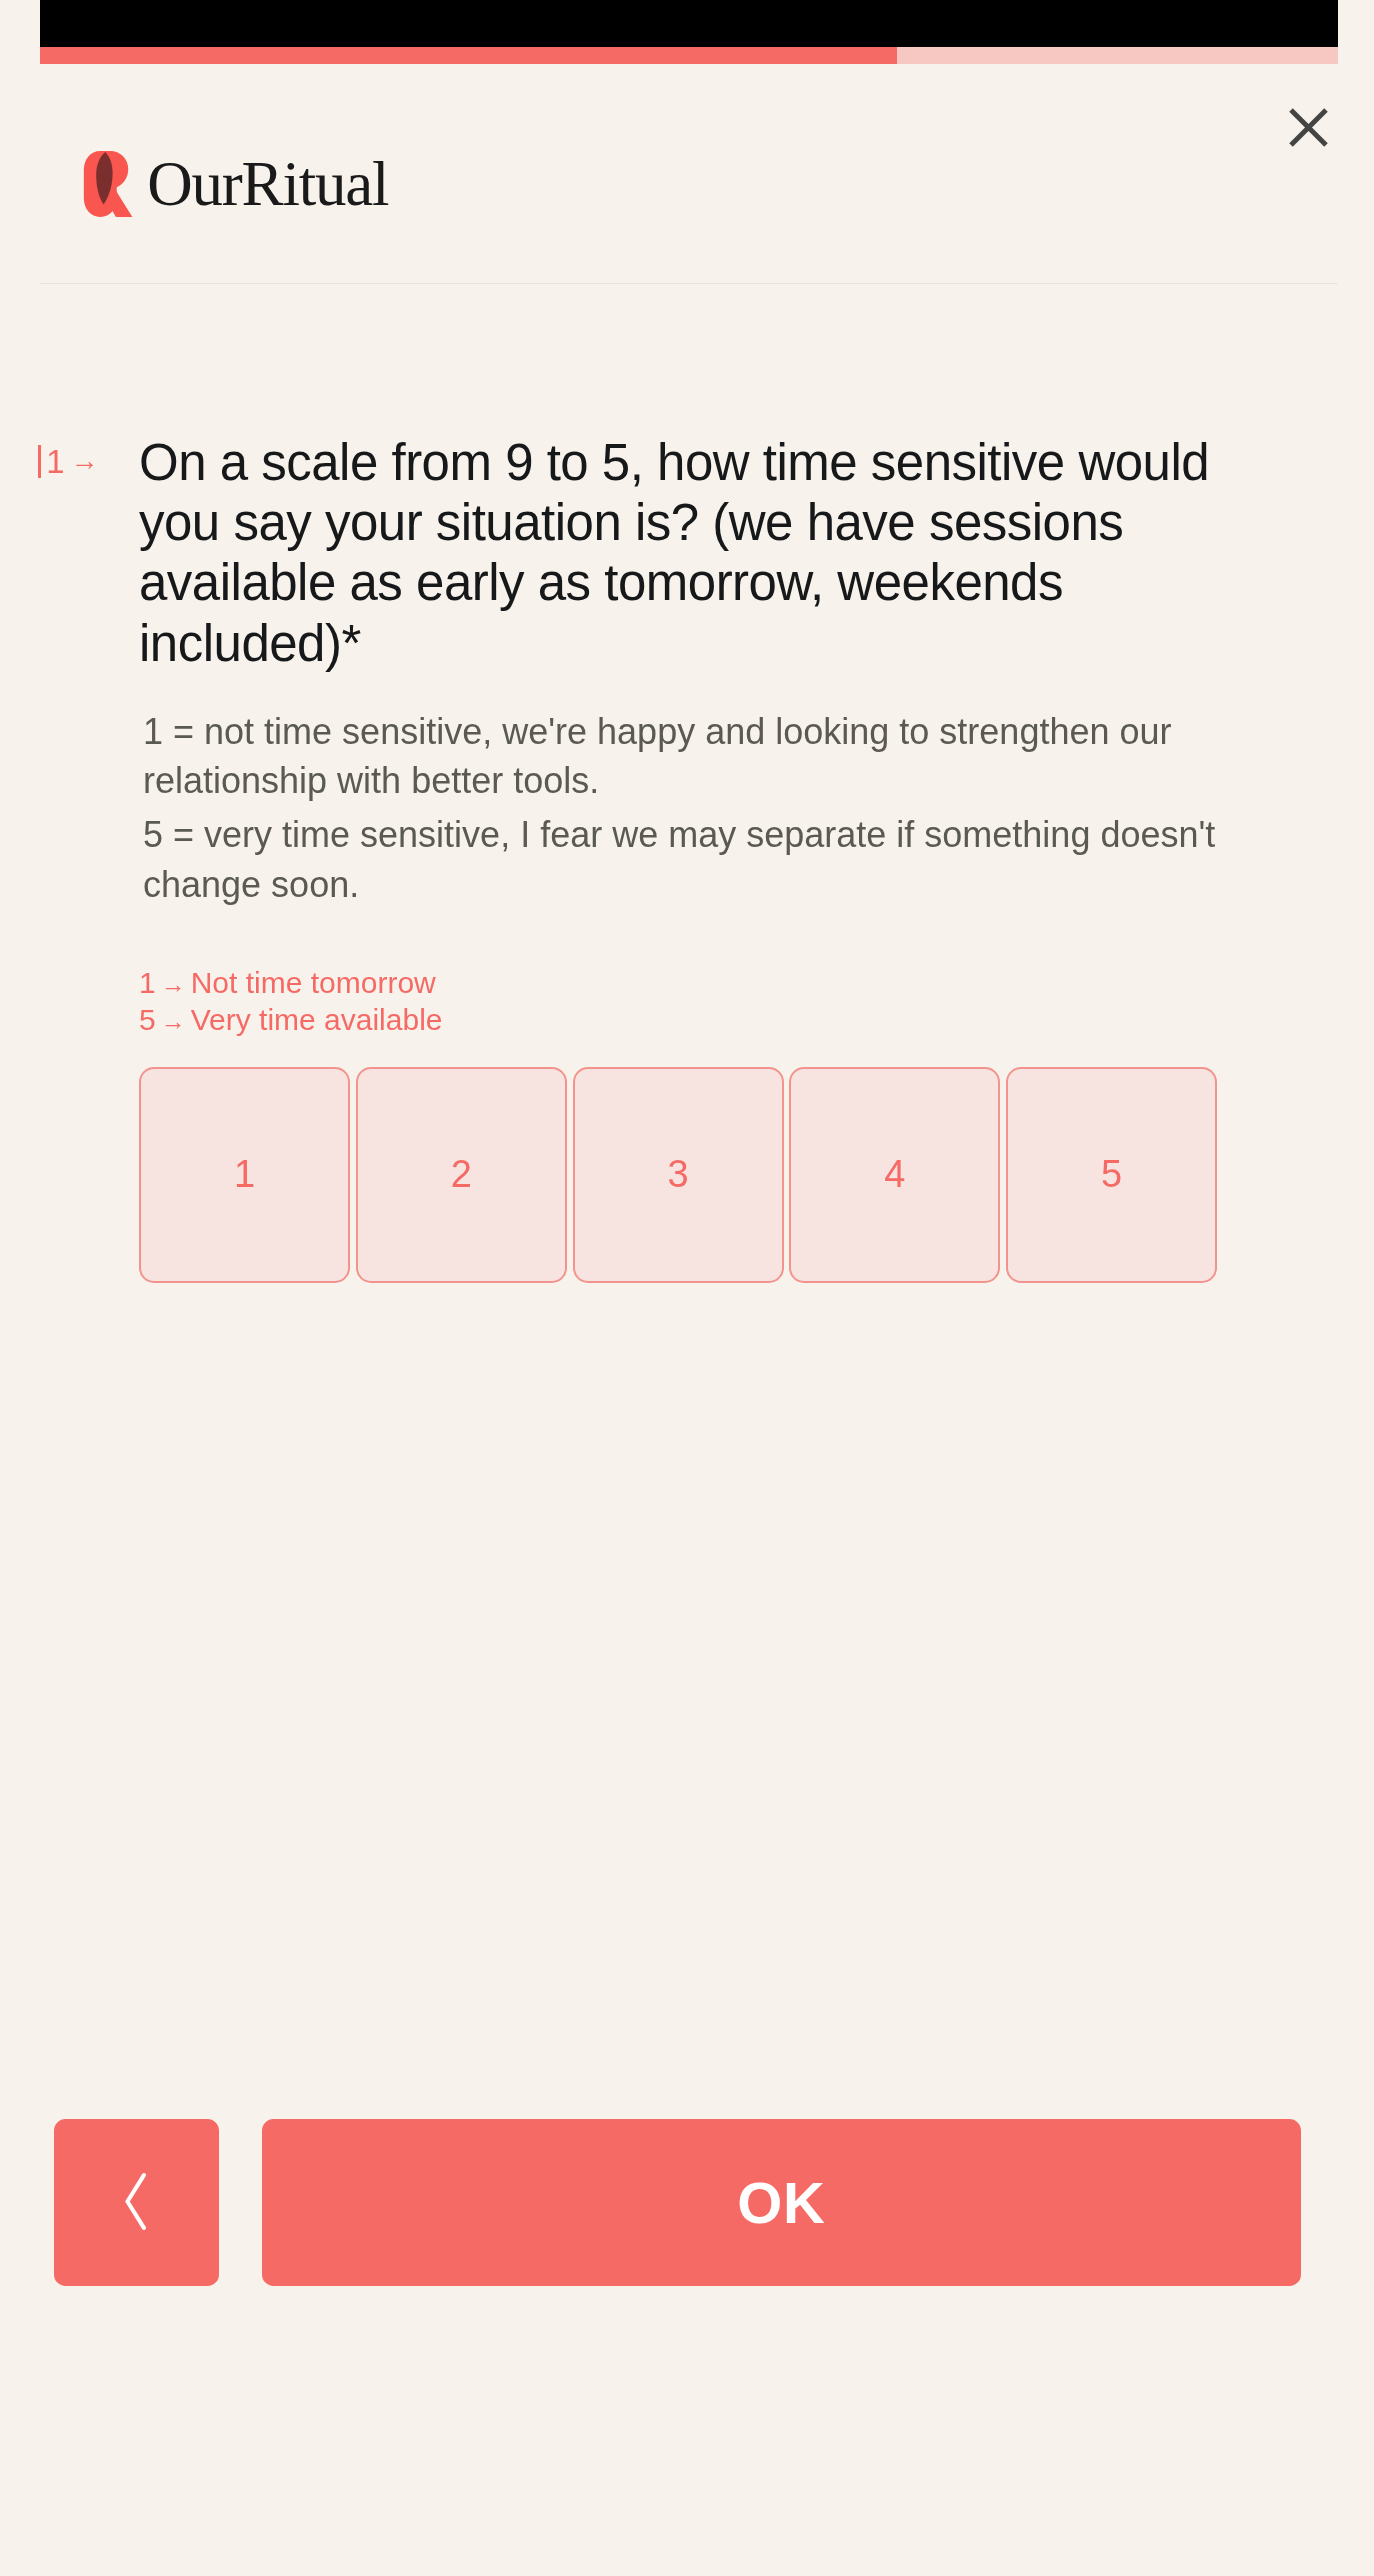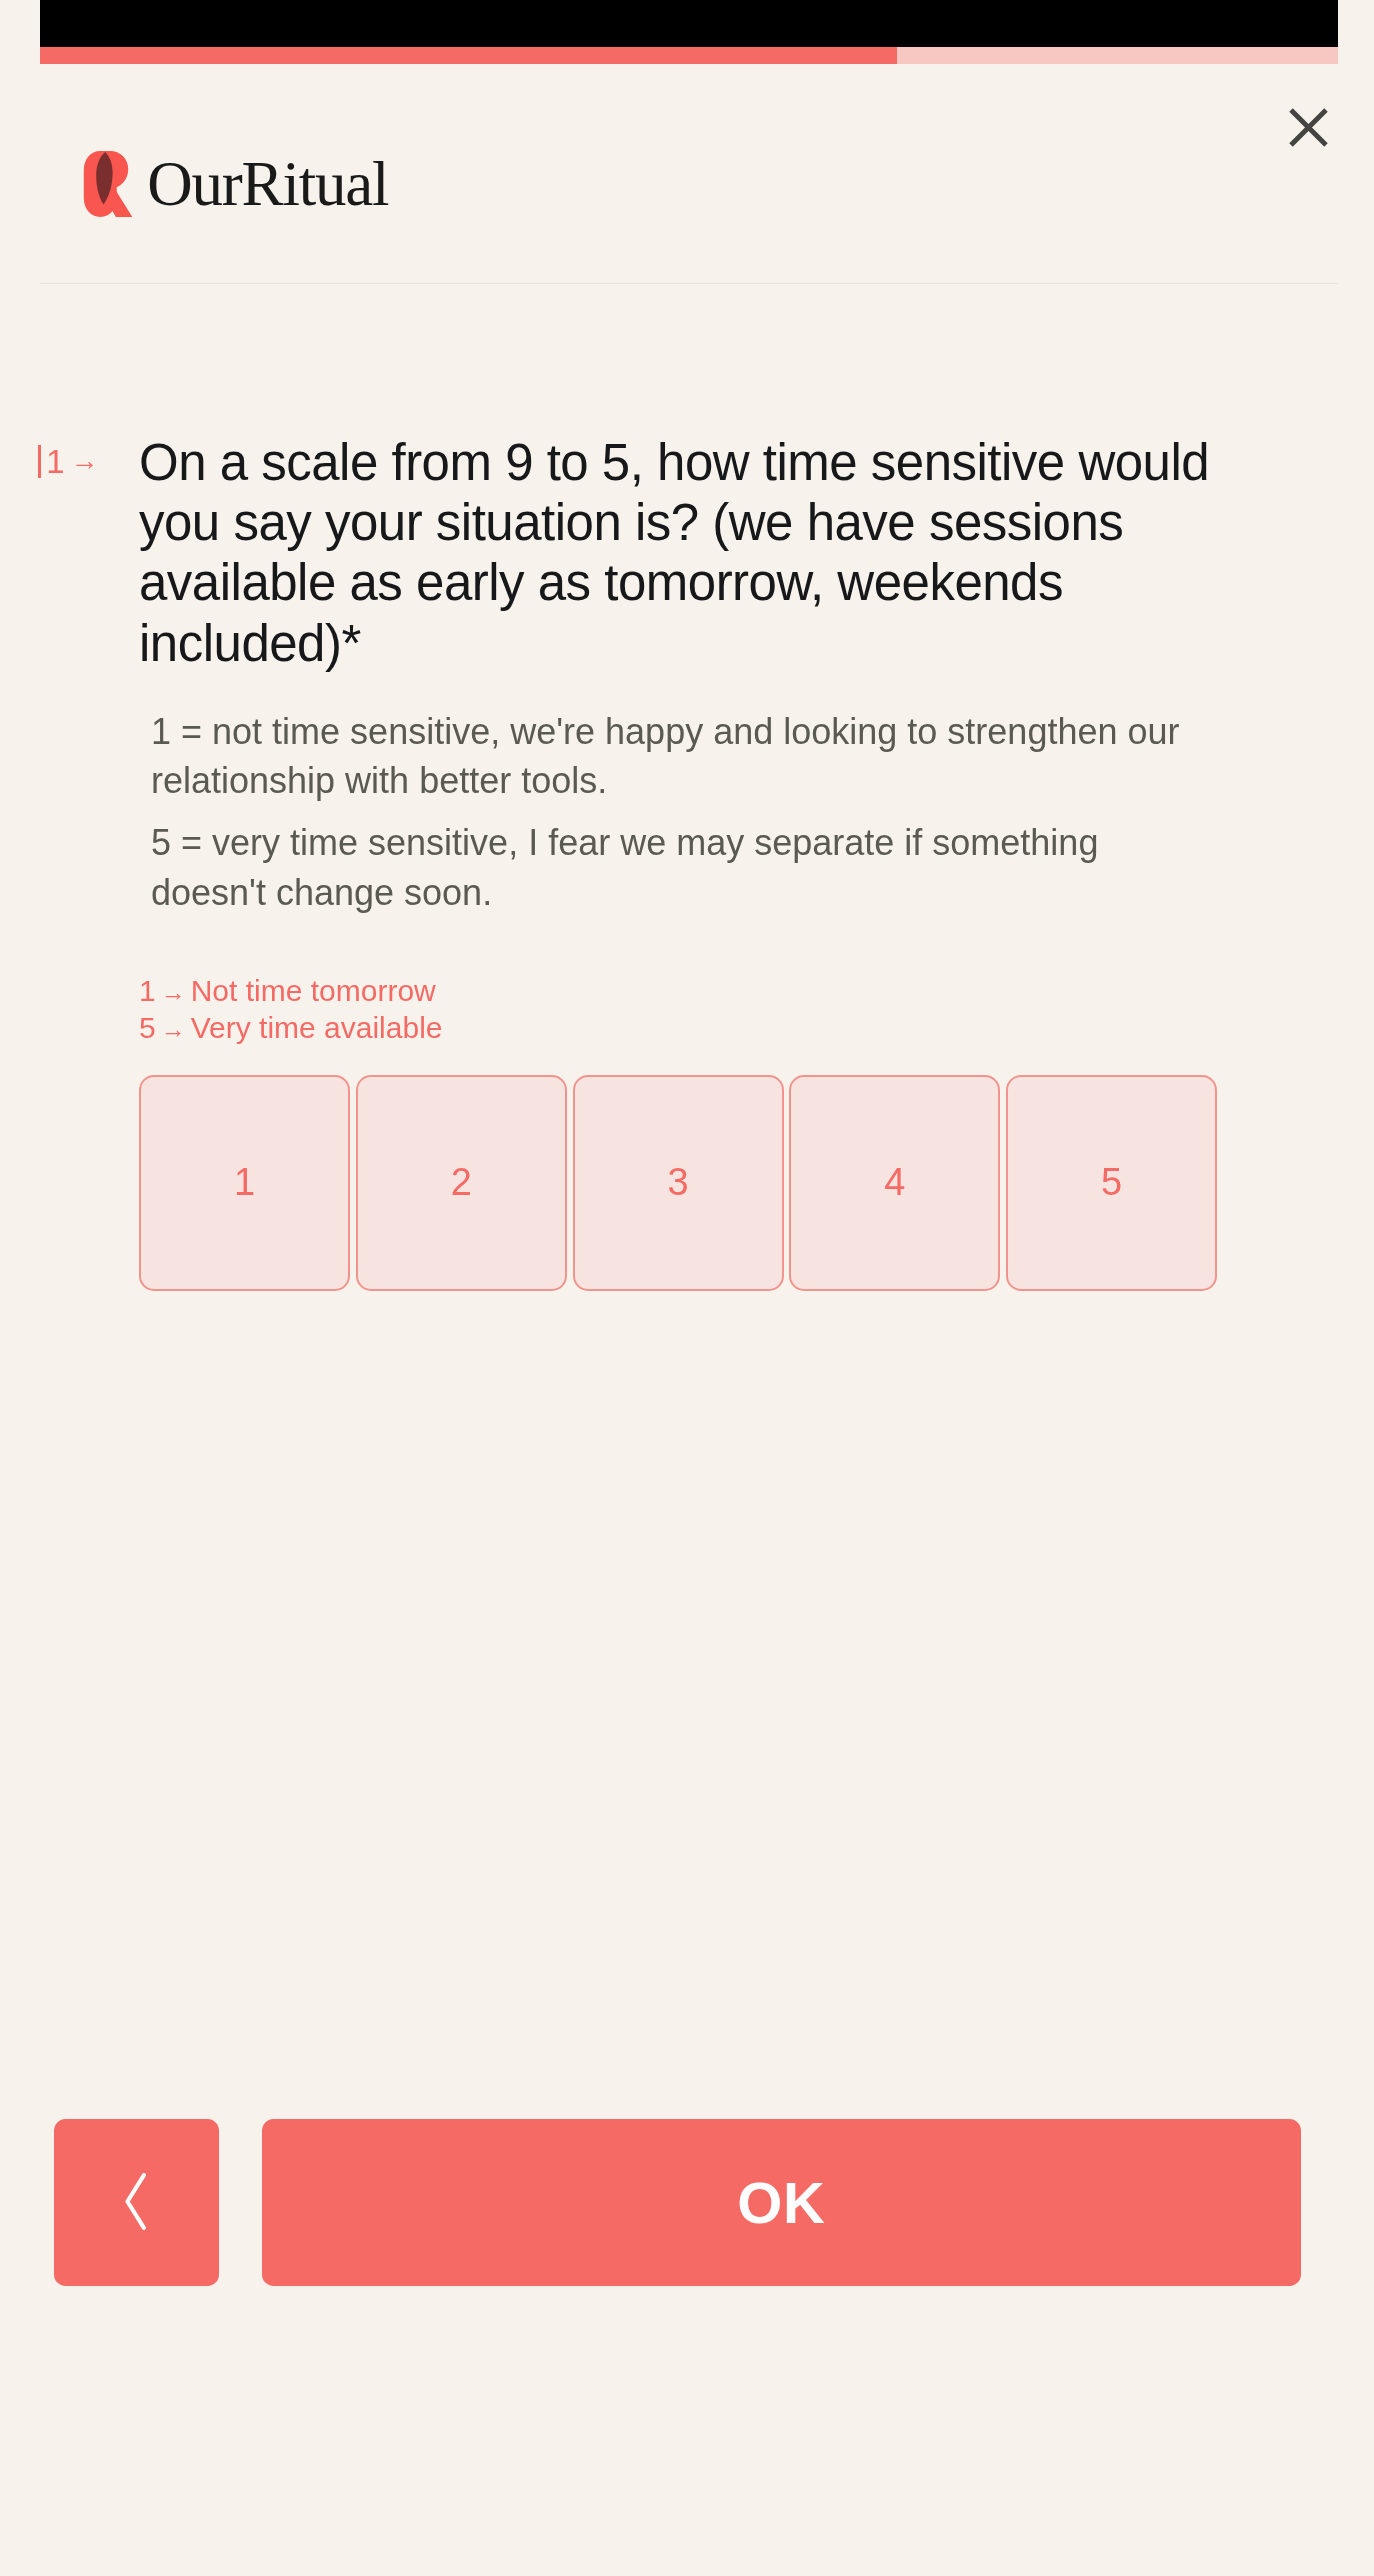--- a/index.html
+++ b/index.html
@@ -139,21 +139,21 @@
   }
 
   .q-desc {
     margin: 33px 0 0 0;
     padding-left: 139px;
     padding-right: 149px;
     font-size: 36px;
     line-height: 1.38;
     color: #5A5A52;
   }
-  .q-desc p { margin: 12px; }
+  .q-desc p { margin: 4px; }
 
   .legend {
     margin-top: 56px;
     padding-left: 139px;
     color: #F56A64;
     font-size: 30px;
     line-height: 1.22;
   }
   .legend-row {
     display: flex;

